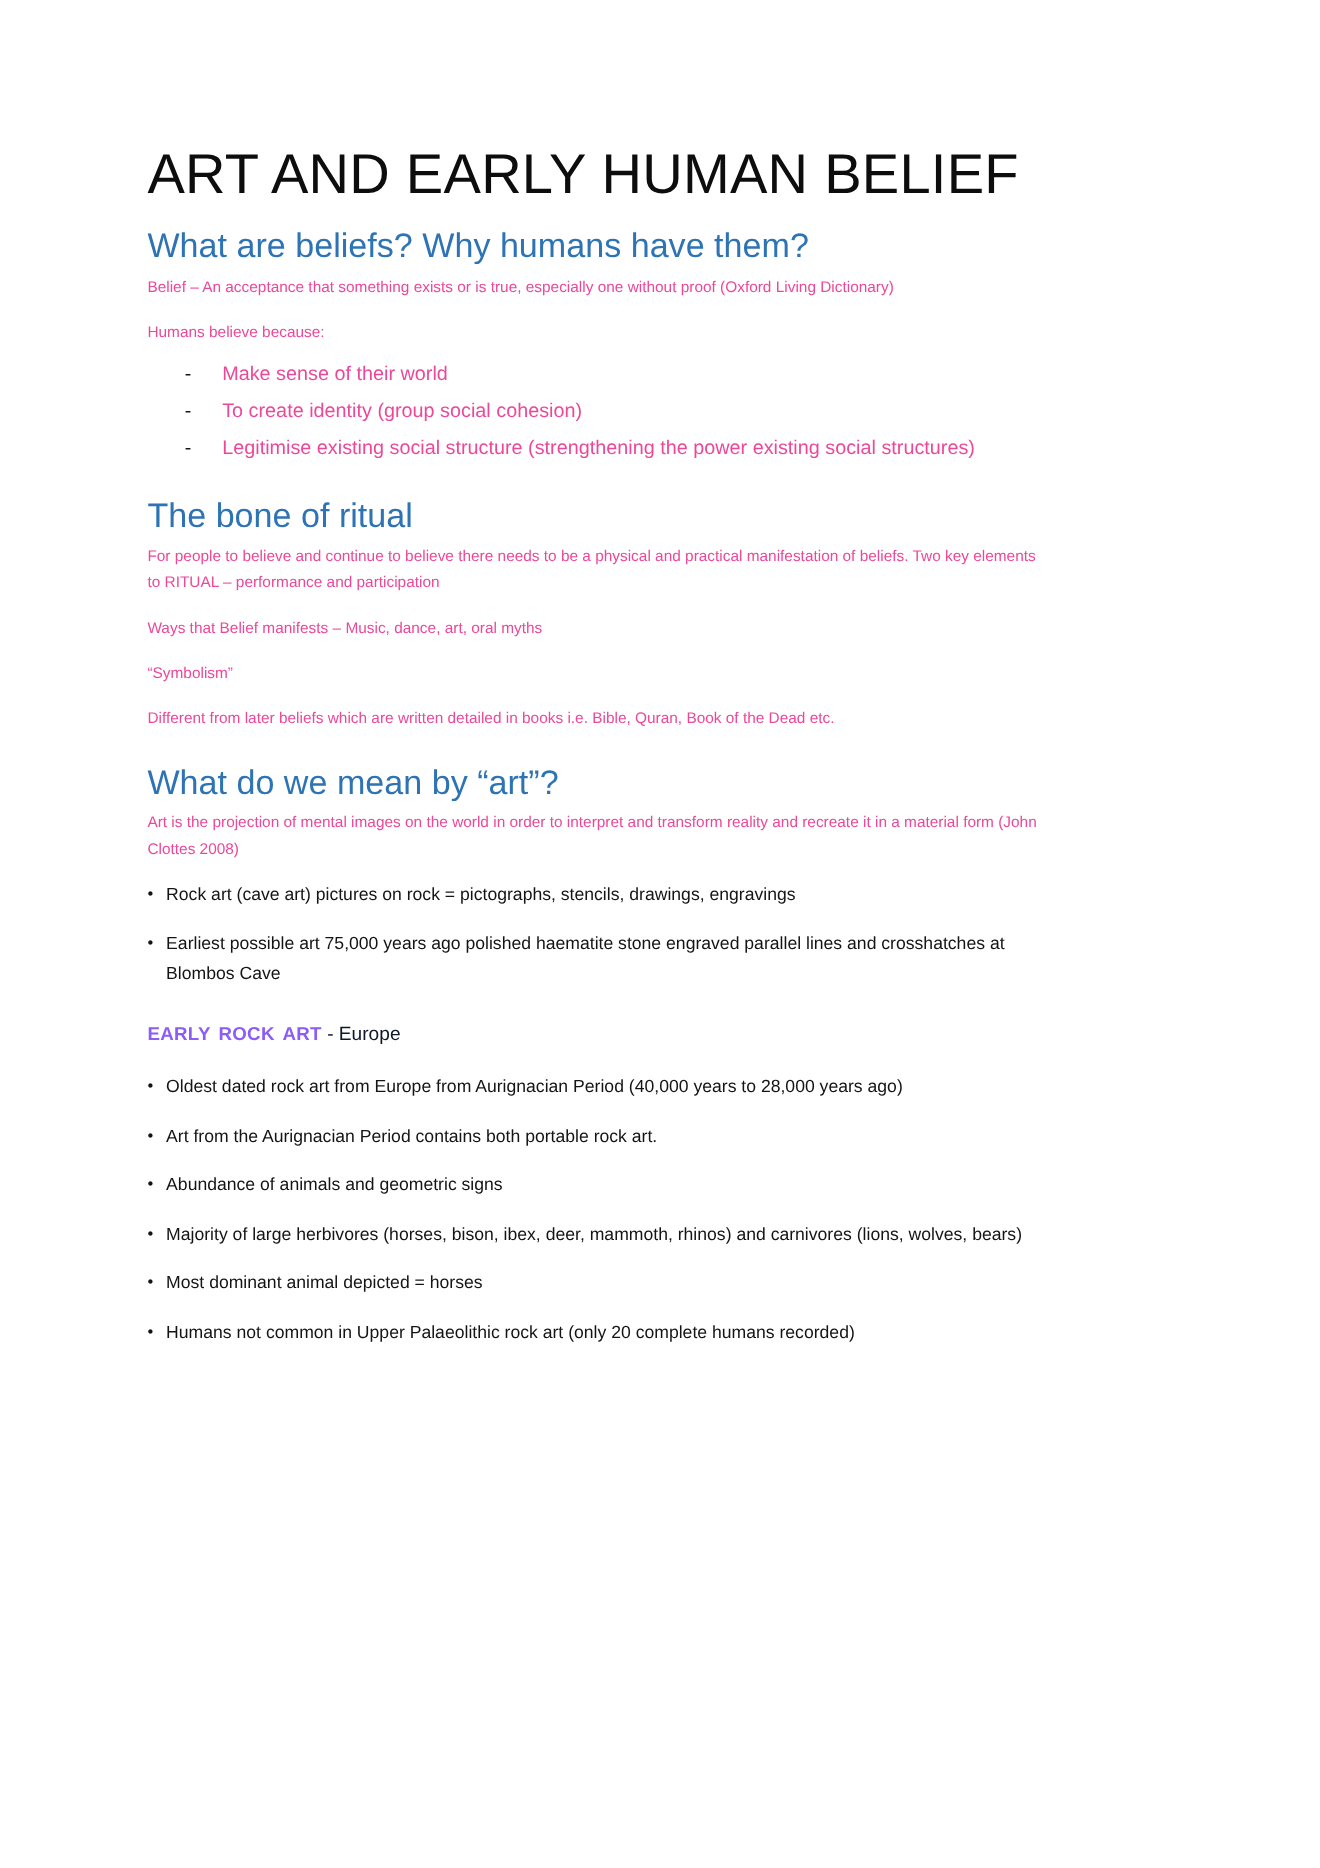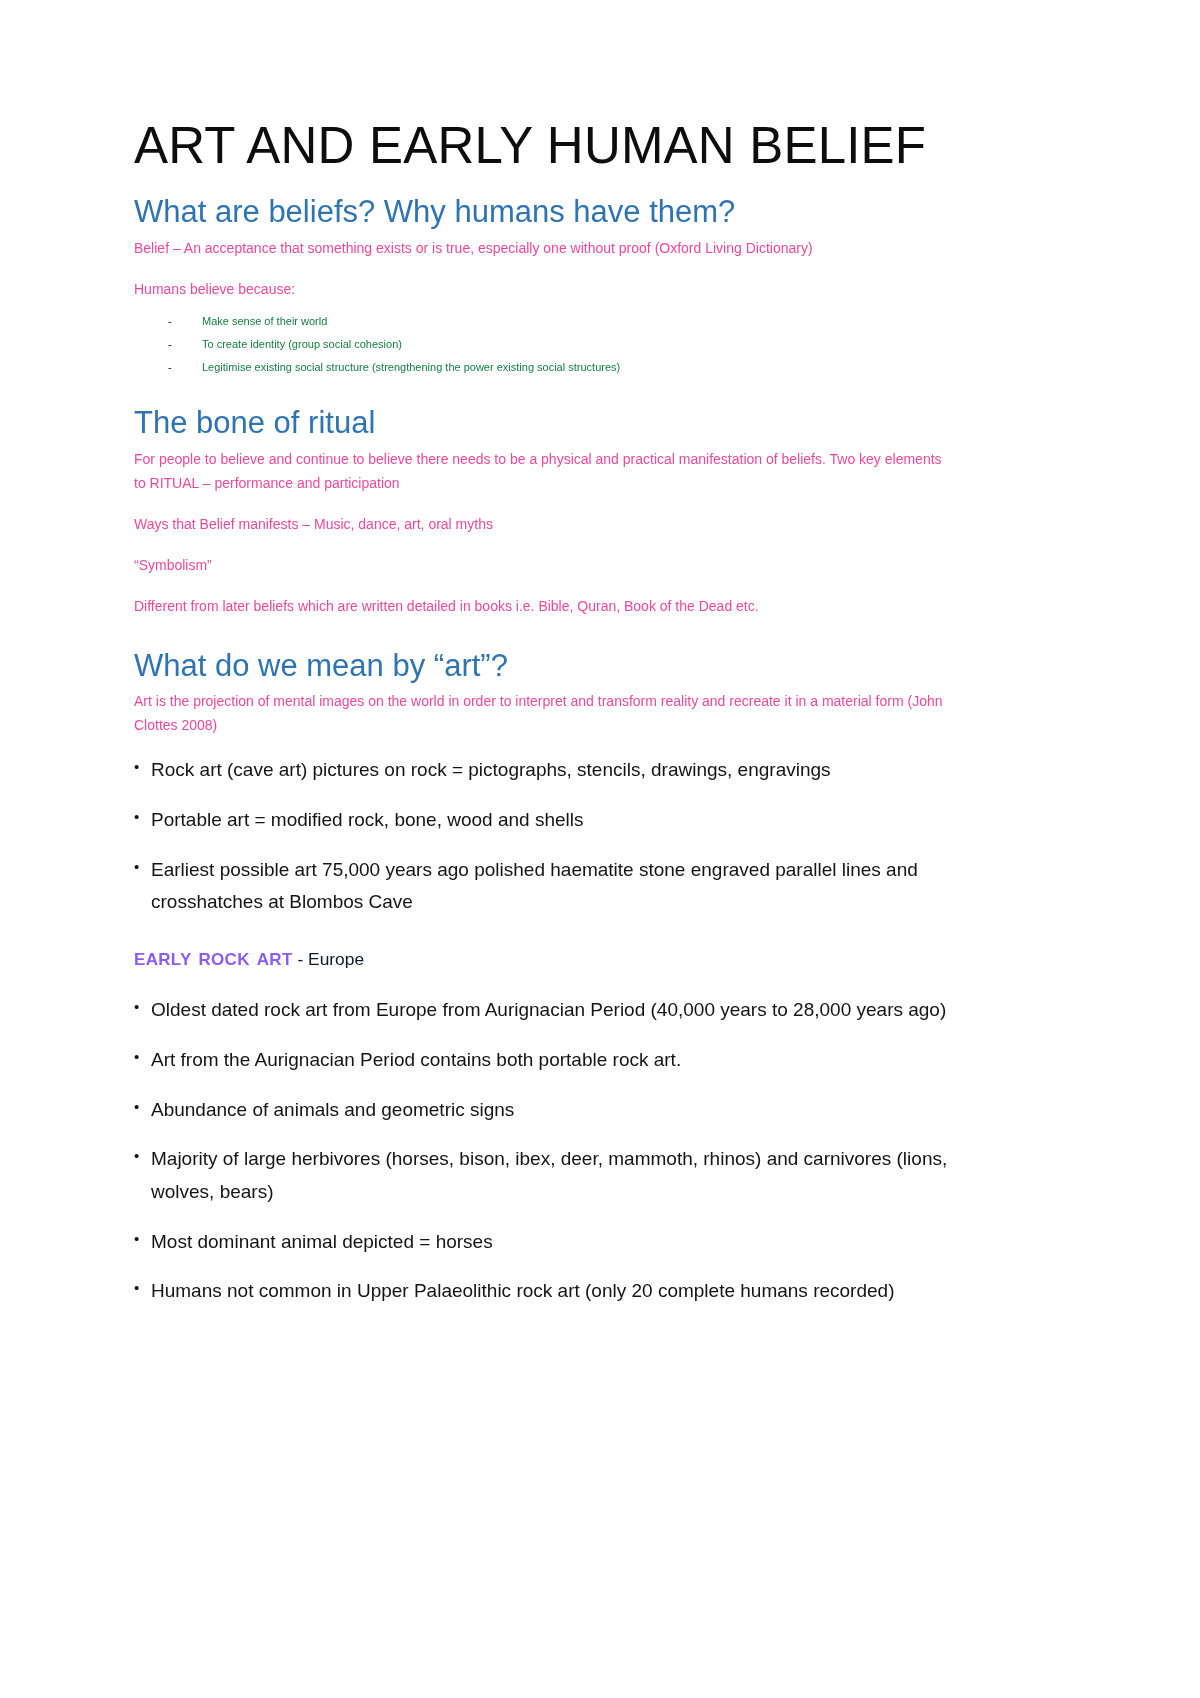--- a/index.html
+++ b/index.html
@@ -6,21 +6,21 @@
   html, body {
     margin: 0;
     padding: 0;
     background: #ffffff;
   }
 
   .page {
     position: relative;
     width: 1200px;
     height: 1510px;
-    margin: 0 auto;
+    margin: 12px auto;
     background: #ffffff;
     box-sizing: border-box;
     overflow: hidden;
     font-family: "Liberation Sans", sans-serif;
     color: #000000;
   }
 
   .content {
     position: absolute;
     left: 134px;
@@ -74,39 +74,39 @@
 
   
   ul.dash-list {
     list-style: none;
     margin: 12px 0 0 0;
     padding: 0;
   }
 
   ul.dash-list > li {
     position: relative;
-    font-size: 11px;
+    font-size: 18px;
     line-height: 1.62;
     padding-left: 68px;
     margin: 0 0 5px 0;
-    color: #15803d;
+    color: #ec4899;
   }
 
   ul.dash-list > li::before {
     content: "-";
     position: absolute;
     left: 34px;
     top: 0;
     color: #141414;
   }
 
   
   .bullet-para {
     position: relative;
-    font-size: 19px;
+    font-size: 16px;
     line-height: 1.72;
     padding-left: 17px;
     margin: 0 0 17px 0;
     color: #141414;
   }
 
   .bullet-para::before {
     content: "\2022";
     position: absolute;
     left: 0;
@@ -169,21 +169,20 @@
 
       <p class="body">Different from later beliefs which are written detailed in books i.e. Bible, Quran, Book of the Dead etc.</p>
     </div>
 
     <div class="section">
       <h2 class="h1">What do we mean by “art”?</h2>
 
       <p class="body">Art is the projection of mental images on the world in order to interpret and transform reality and recreate it in a material form (John Clottes 2008)</p>
 
       <p class="bullet-para">Rock art (cave art) pictures on rock = pictographs, stencils, drawings, engravings</p>
-      <p class="bullet-para">Portable art = modified rock, bone, wood and shells</p>
       <p class="bullet-para">Earliest possible art 75,000 years ago polished haematite stone engraved parallel lines and crosshatches at Blombos Cave</p>
 
       <p class="subhead-line">
         <span class="subhead-caps">EARLY ROCK ART</span><span class="subhead-rest"> - Europe</span>
       </p>
 
       <p class="bullet-para">Oldest dated rock art from Europe from Aurignacian Period (40,000 years to 28,000 years ago)</p>
       <p class="bullet-para">Art from the Aurignacian Period contains both portable rock art.</p>
       <p class="bullet-para">Abundance of animals and geometric signs</p>
       <p class="bullet-para">Majority of large herbivores (horses, bison, ibex, deer, mammoth, rhinos) and carnivores (lions, wolves, bears)</p>

